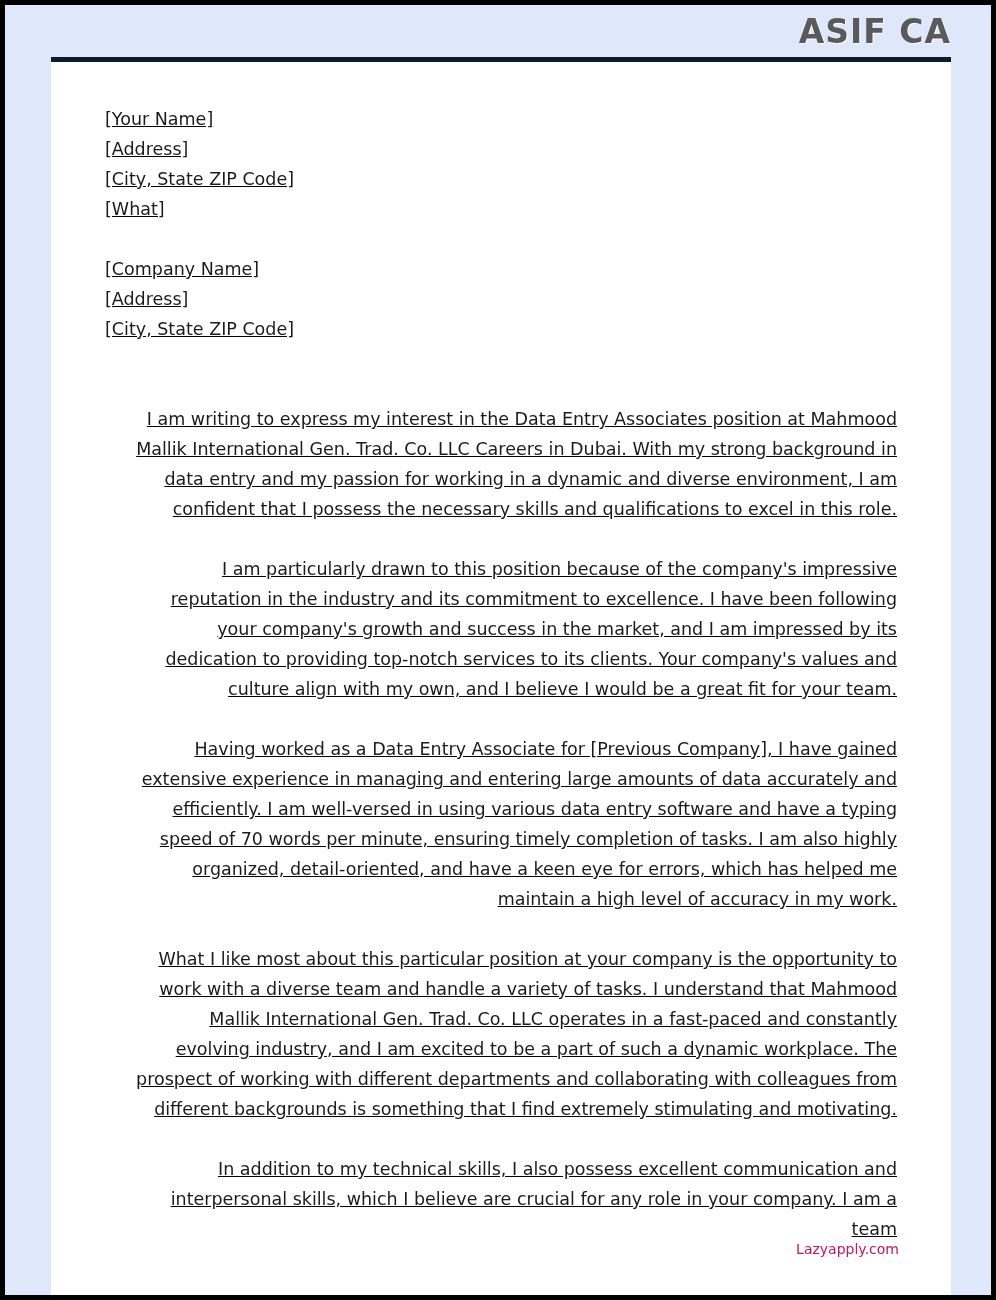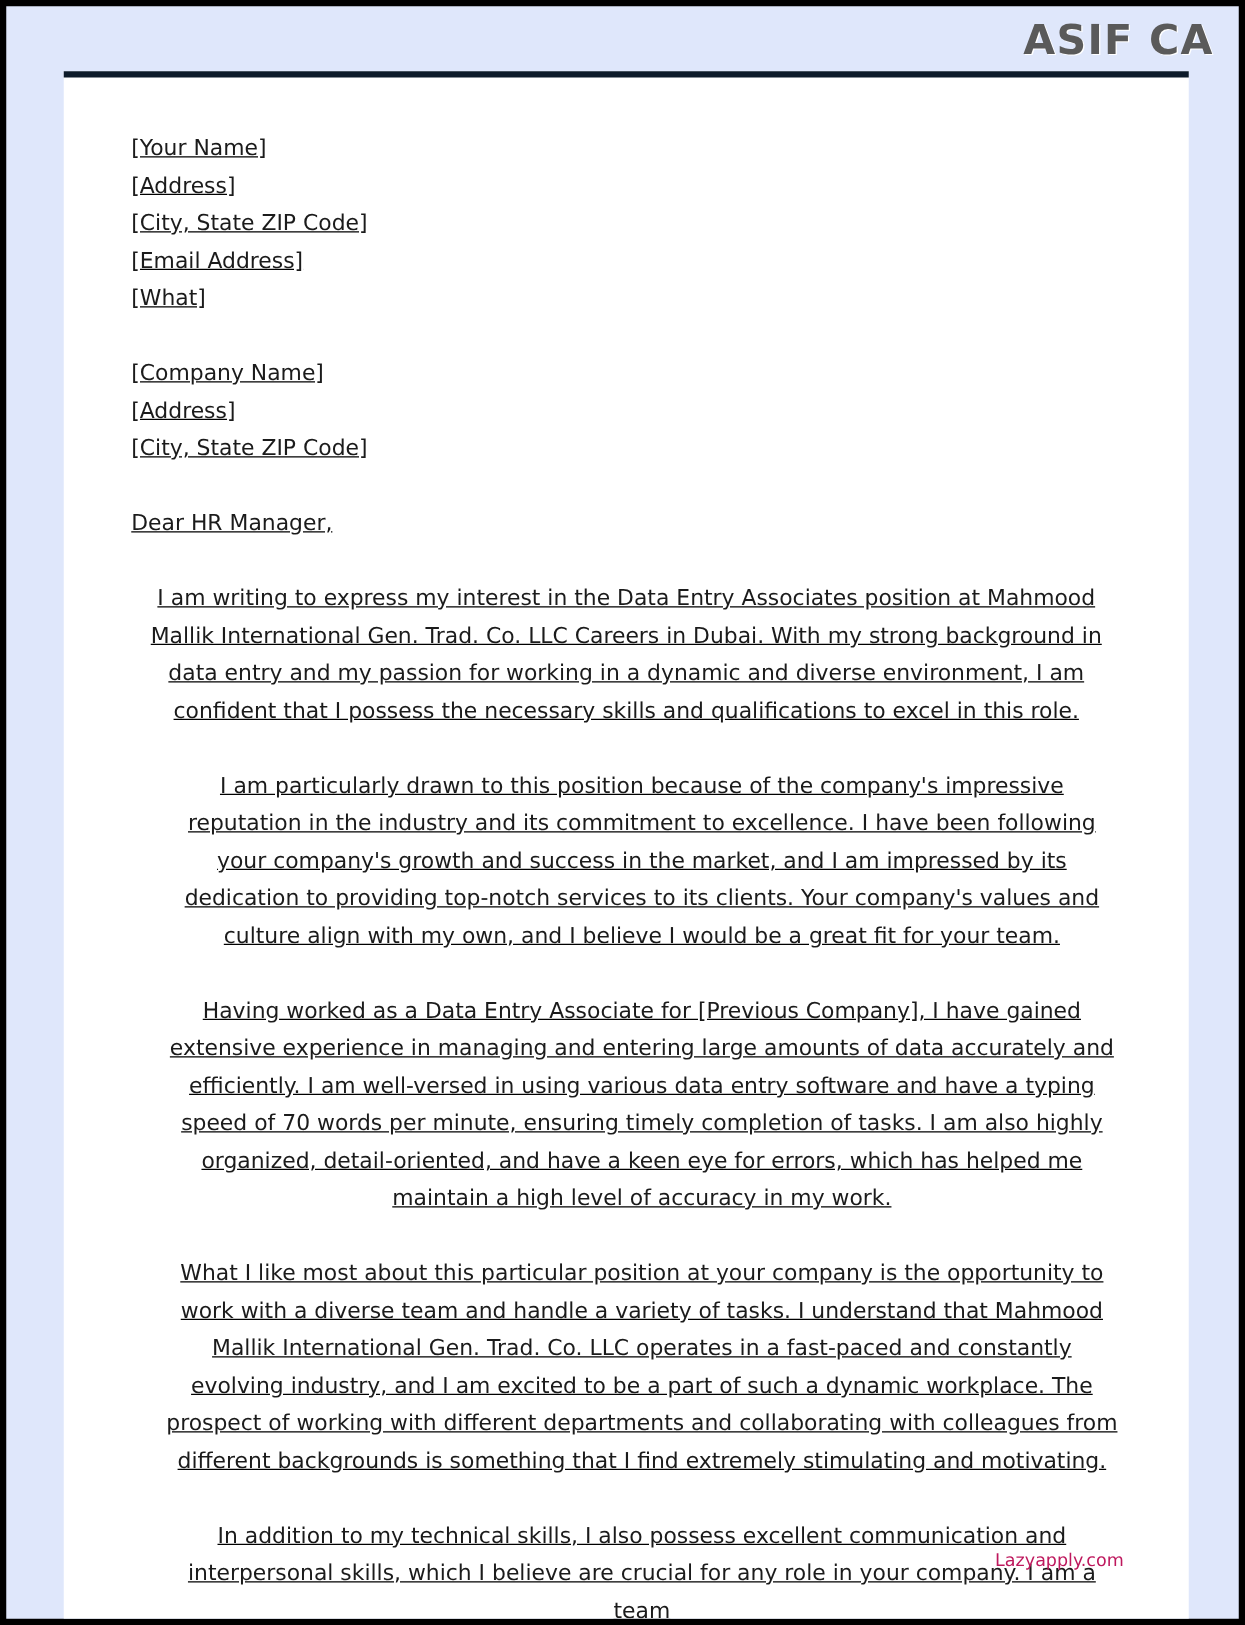--- a/index.html
+++ b/index.html
@@ -24,21 +24,21 @@
   }
   .brand-bar {
     position: absolute;
     top: 5px;
     left: 0;
     width: 986px;
     height: 42px;
     display: flex;
     align-items: center;
     justify-content: flex-end;
-    padding-right: 20px;
+    padding-right: 40px;
     box-sizing: border-box;
   }
   .brand-title {
     font-family: "DejaVu Sans", sans-serif;
     font-size: 33px;
     font-weight: bold;
     letter-spacing: 1px;
     color: #5a5a5a;
     text-shadow: 1px 1px 0 #ffffff;
   }
@@ -62,21 +62,21 @@
     font-family: "DejaVu Sans", sans-serif;
   }
   .addr-line {
     white-space: pre;
   }
   .block-gap {
     height: 30px;
   }
   .para {
     margin: 0;
-    text-align: center;
+    text-align: right;
   }
   .para + .para {
     margin-top: 30px;
     margin-left: 25px;
   }
   .salutation {
     margin: 0;
   }
   .watermark {
     position: absolute;
@@ -96,35 +96,33 @@
     <div class="brand-title">ASIF CA</div>
   </div>
 
   <div class="letter-sheet">
     <div class="letter-body">
 
       <div>
         <div class="addr-line">[Your Name]</div>
         <div class="addr-line">[Address]</div>
         <div class="addr-line">[City, State ZIP Code]</div>
-        <div class="addr-line">[Email Address]</div>
         <div class="addr-line">[What]</div>
       </div>
 
       <div class="block-gap"></div>
 
       <div>
         <div class="addr-line">[Company Name]</div>
         <div class="addr-line">[Address]</div>
         <div class="addr-line">[City, State ZIP Code]</div>
       </div>
 
       <div class="block-gap"></div>
 
-      <p class="salutation">Dear HR Manager,</p>
 
       <div class="block-gap"></div>
 
       <p class="para">I am writing to express my interest in the Data Entry Associates position at Mahmood Mallik International Gen. Trad. Co. LLC Careers in Dubai. With my strong background in data entry and my passion for working in a dynamic and diverse environment, I am confident that I possess the necessary skills and qualifications to excel in this role.</p>
       <p class="para">I am particularly drawn to this position because of the company's impressive reputation in the industry and its commitment to excellence. I have been following your company's growth and success in the market, and I am impressed by its dedication to providing top-notch services to its clients. Your company's values and culture align with my own, and I believe I would be a great fit for your team.</p>
       <p class="para">Having worked as a Data Entry Associate for [Previous Company], I have gained extensive experience in managing and entering large amounts of data accurately and efficiently. I am well-versed in using various data entry software and have a typing speed of 70 words per minute, ensuring timely completion of tasks. I am also highly organized, detail-oriented, and have a keen eye for errors, which has helped me maintain a high level of accuracy in my work.</p>
       <p class="para">What I like most about this particular position at your company is the opportunity to work with a diverse team and handle a variety of tasks. I understand that Mahmood Mallik International Gen. Trad. Co. LLC operates in a fast-paced and constantly evolving industry, and I am excited to be a part of such a dynamic workplace. The prospect of working with different departments and collaborating with colleagues from different backgrounds is something that I find extremely stimulating and motivating.</p>
       <p class="para">In addition to my technical skills, I also possess excellent communication and interpersonal skills, which I believe are crucial for any role in your company. I am a team</p>
 
     </div>

